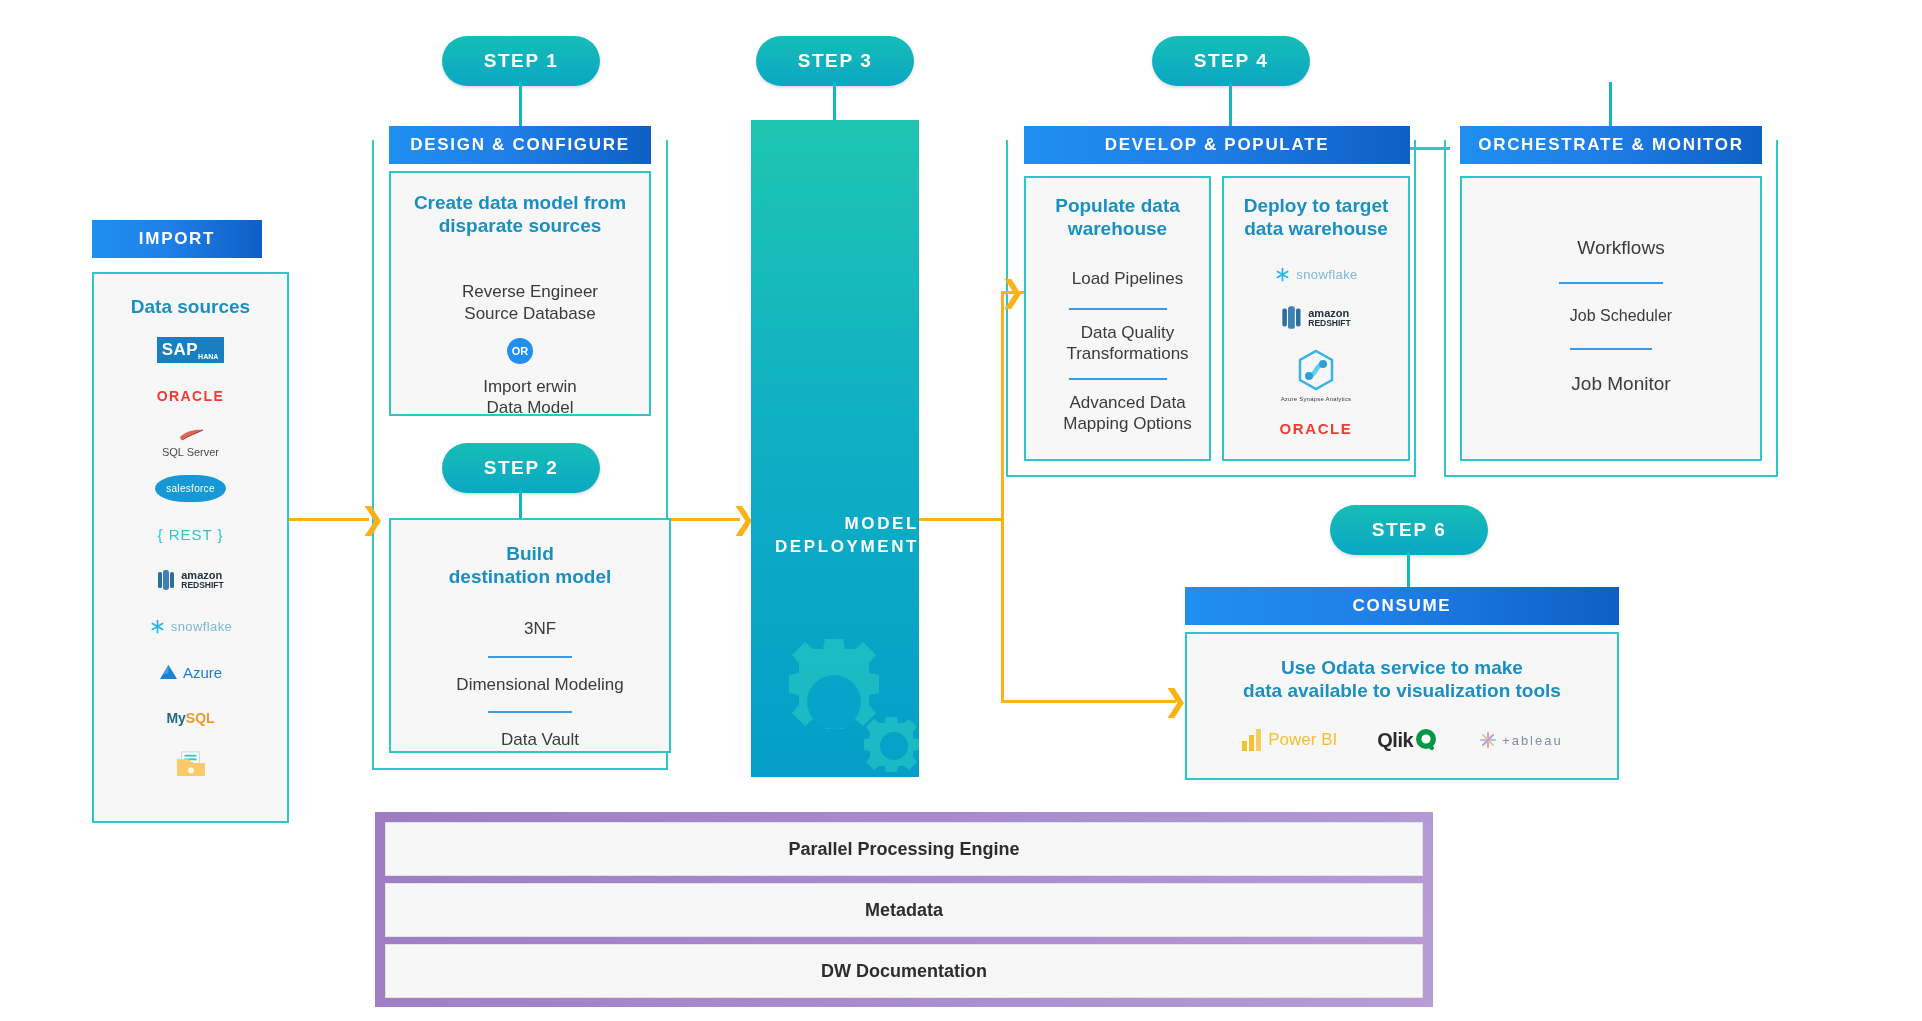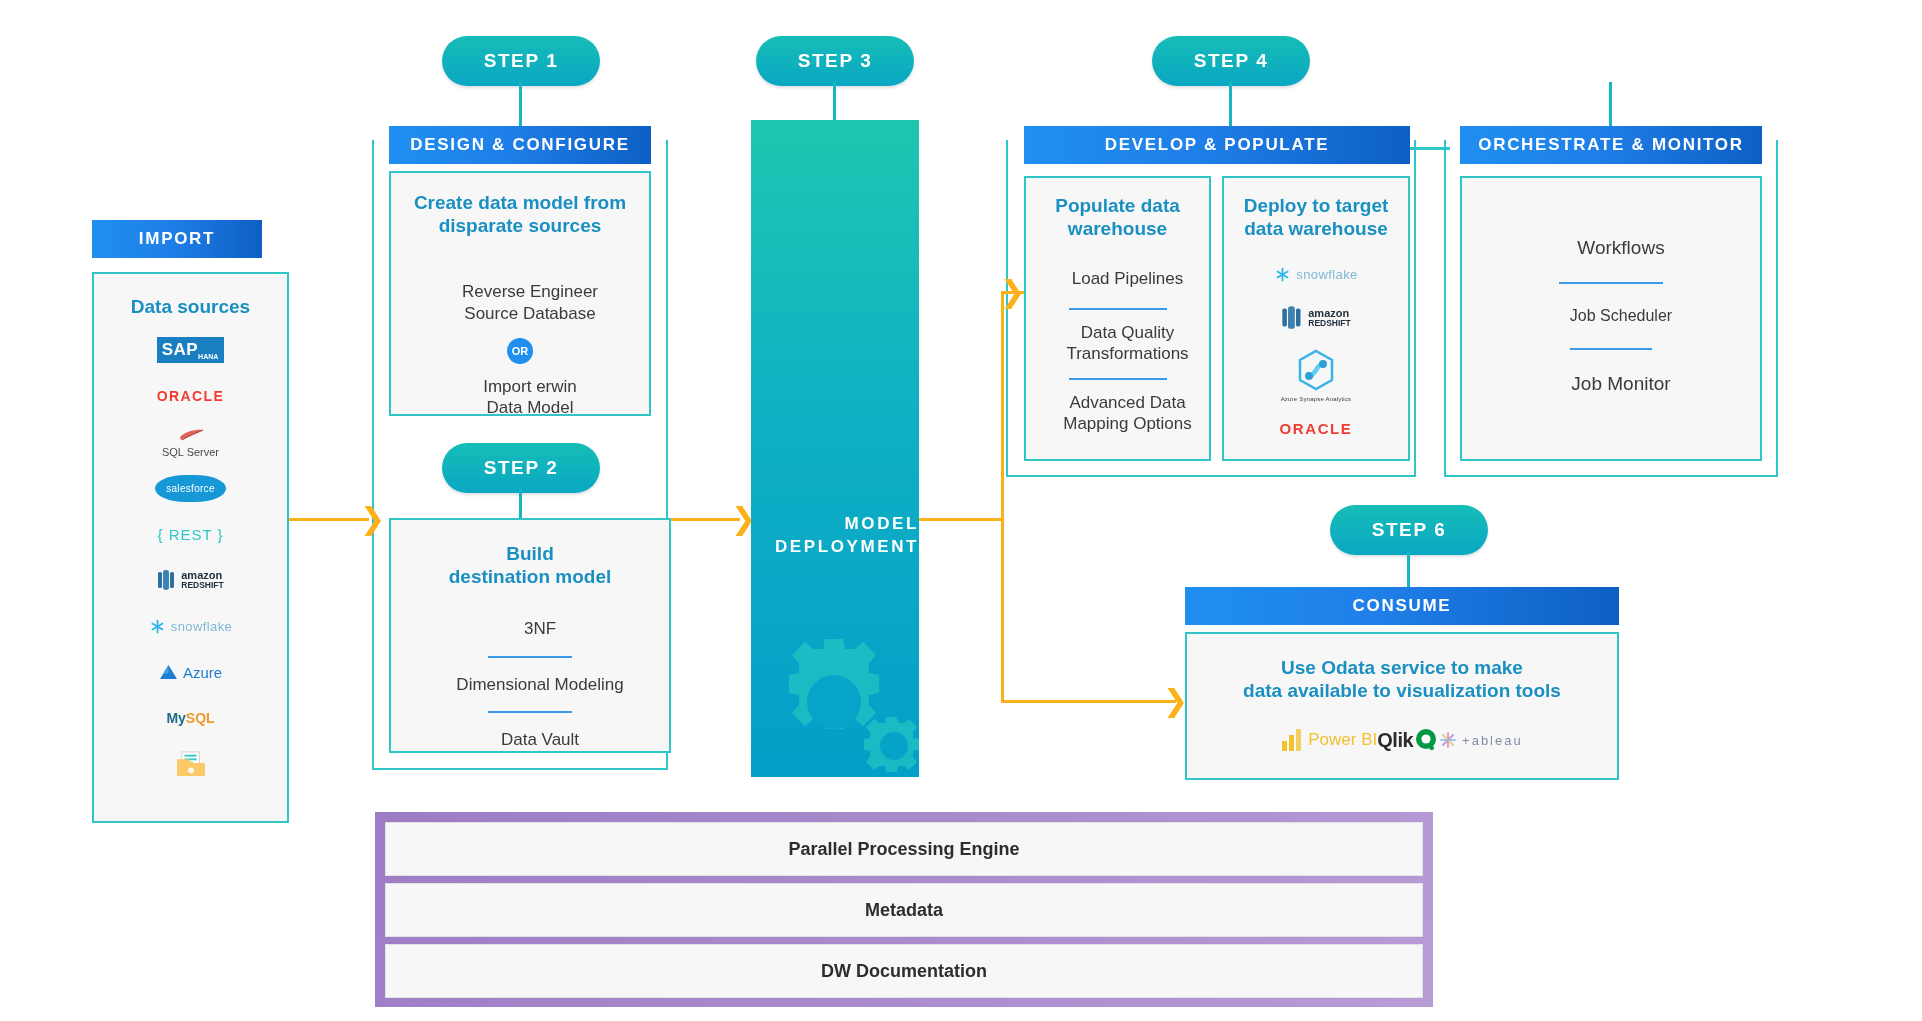--- a/index.html
+++ b/index.html
@@ -349,21 +349,21 @@
   </div>
   <div class="stem" style="left:1407px;top:551px;height:36px;"></div>
 
   <div class="bar" style="left:1185px;top:587px;width:434px;">
     <span>CONSUME</span>
   </div>
 
   <div class="panel" style="left:1185px;top:632px;width:434px;height:148px;">
     <div class="ptitle" style="margin-top:22px;white-space:pre-line;">Use Odata service to make
 data available to visualization tools</div>
-    <div style="display:flex;align-items:center;justify-content:center;margin-top:26px;">
+    <div style="display:flex;align-items:center;justify-content:center;gap:40px;margin-top:26px;">
 
       <div class="lg">
         <svg width="22" height="24" viewBox="0 0 22 24">
           <rect x="1" y="13" width="5" height="10" fill="#f2c12e"></rect>
           <rect x="8" y="7" width="5" height="16" fill="#f2c12e"></rect>
           <rect x="15" y="1" width="5" height="22" fill="#f2c12e" opacity=".75"></rect>
         </svg>
         <span class="pbi">Power BI</span>
       </div>
 

